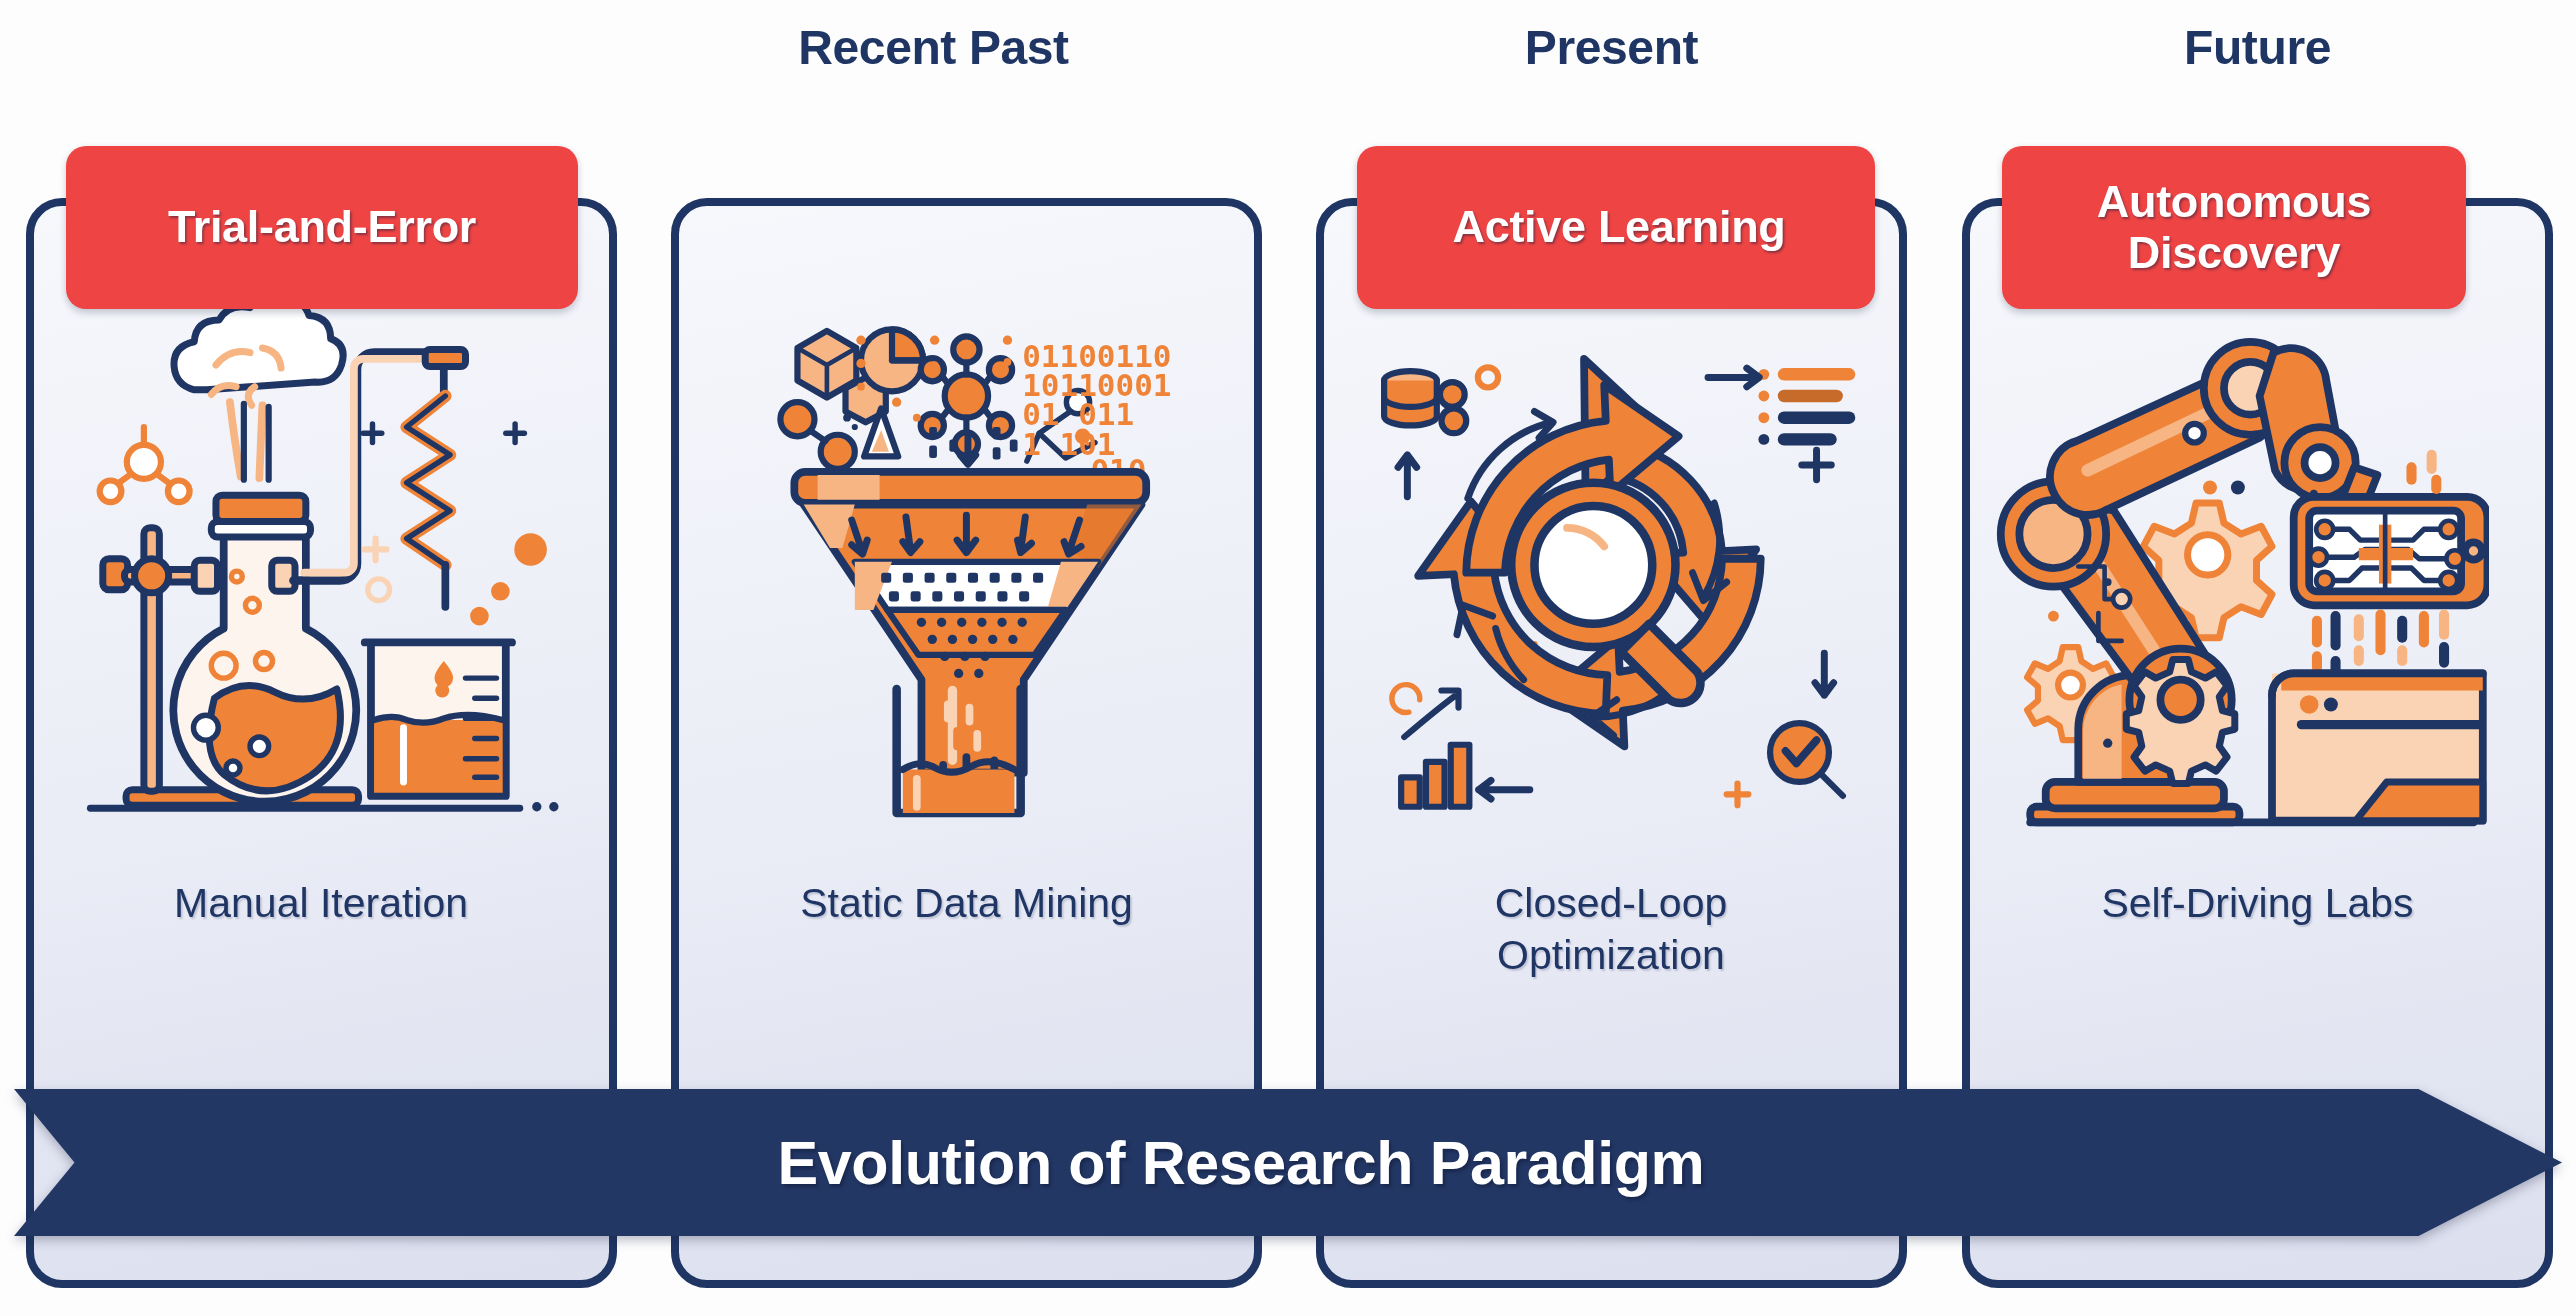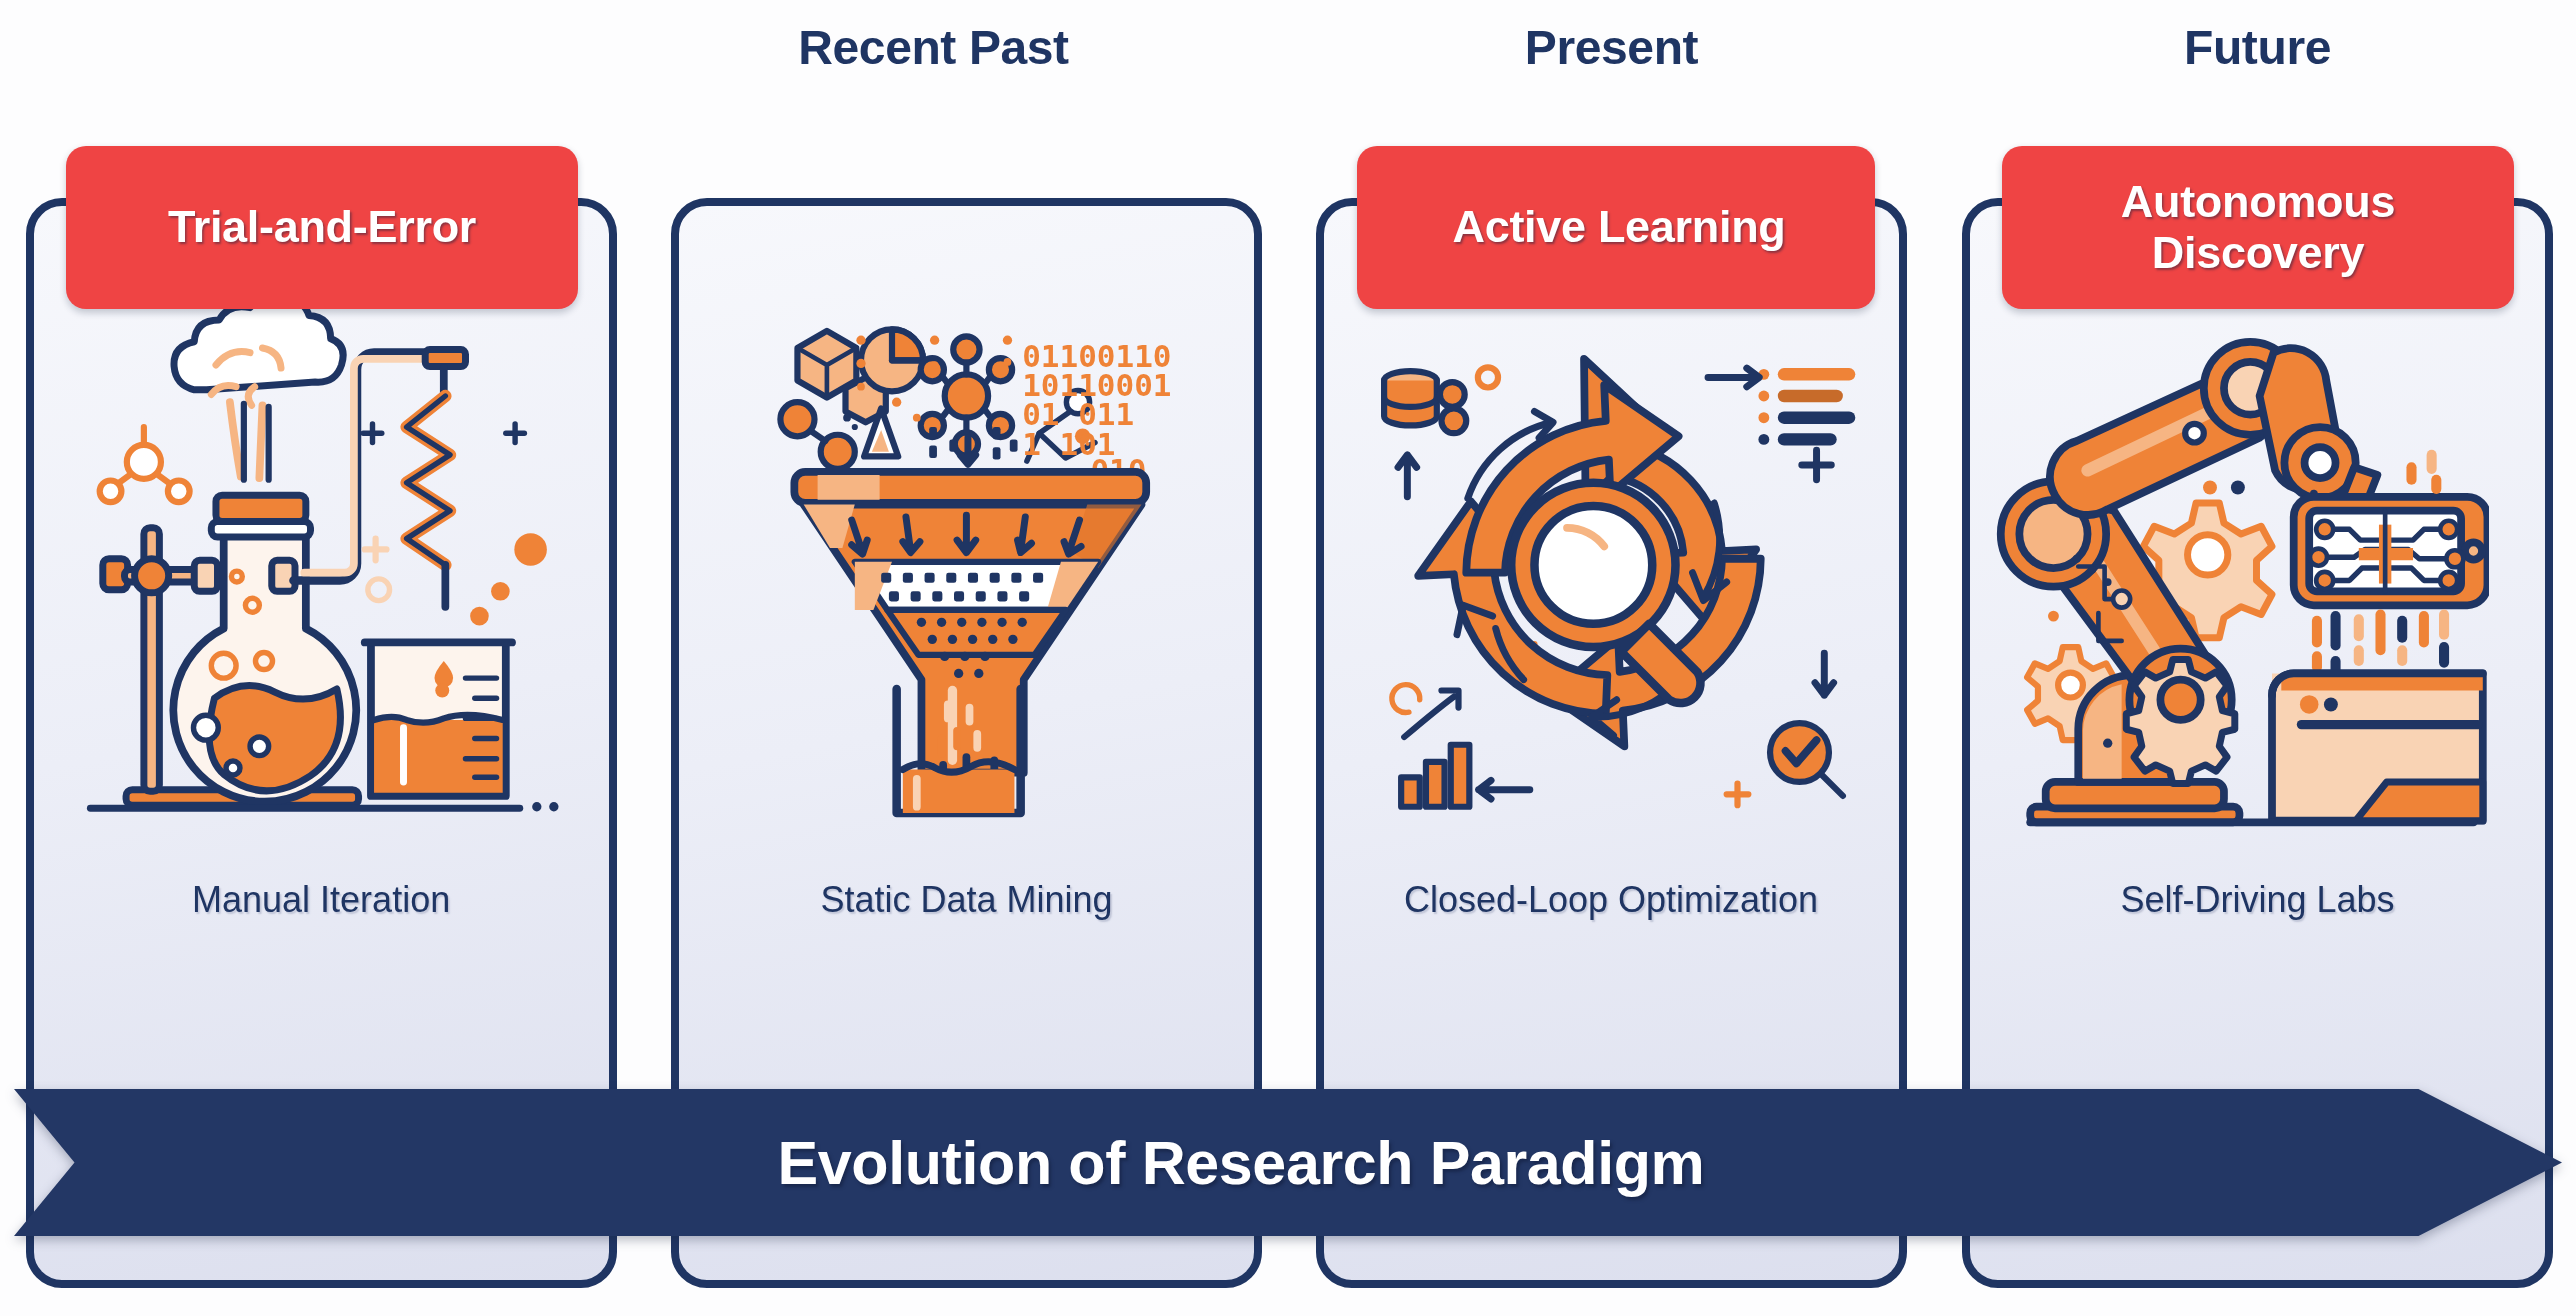--- a/index.html
+++ b/index.html
@@ -42,21 +42,21 @@
   .illus{position:absolute;top:303px;width:527px;height:527px;z-index:4;}
   .illus svg{width:100%;height:100%;display:block;}
 
   
   .caption{
     position:absolute;top:877px;height:155px;
     display:flex;align-items:flex-start;justify-content:center;
     text-align:center;z-index:4;
   }
   .caption span{
-    color:#1f3563;font-size:36px;line-height:1.28;font-weight:normal;
+    color:#1f3563;font-size:41px;line-height:1.28;font-weight:normal;
     text-shadow:1.6px 1.6px 1.6px rgba(120,128,160,.35);
   }
 
   
   #banner{
     position:absolute;left:14px;top:1089px;width:2548px;height:147px;z-index:10;
     filter:drop-shadow(0 4.7px 5.4px rgba(20,30,60,.3));
   }
   #banner svg{width:100%;height:100%;display:block;}
   #banner-label{
@@ -82,21 +82,21 @@
   <div class="card" style="left:671px;width:591px;"></div>
   <div class="card" style="left:1316px;width:591px;"></div>
   <div class="card" style="left:1962px;width:591px;"></div>
 
   <div class="pill" style="left:66px;width:512px;">
     <span>Trial-and-Error</span>
   </div>
   <div class="pill" style="left:1357px;width:512px;padding-left:6px;">
     <span>Active Learning</span>
   </div>
-  <div class="pill" style="left:2002px;width:512px;">
+  <div class="pill" style="left:2002px;width:464px;">
     <span>Autonomous Discovery</span>
   </div>
 
   <div class="illus" style="left:78px;">
     <svg viewBox="0 0 680 680" xmlns="http://www.w3.org/2000/svg">
       <g fill="none" stroke="#1f3563" stroke-width="9" stroke-linecap="round" stroke-linejoin="round">
 
         <g stroke="#ef8337" stroke-width="8">
           <circle cx="85" cy="205" r="22" fill="#ffffff"></circle>
           <circle cx="42" cy="243" r="14" fill="#ffffff"></circle>

